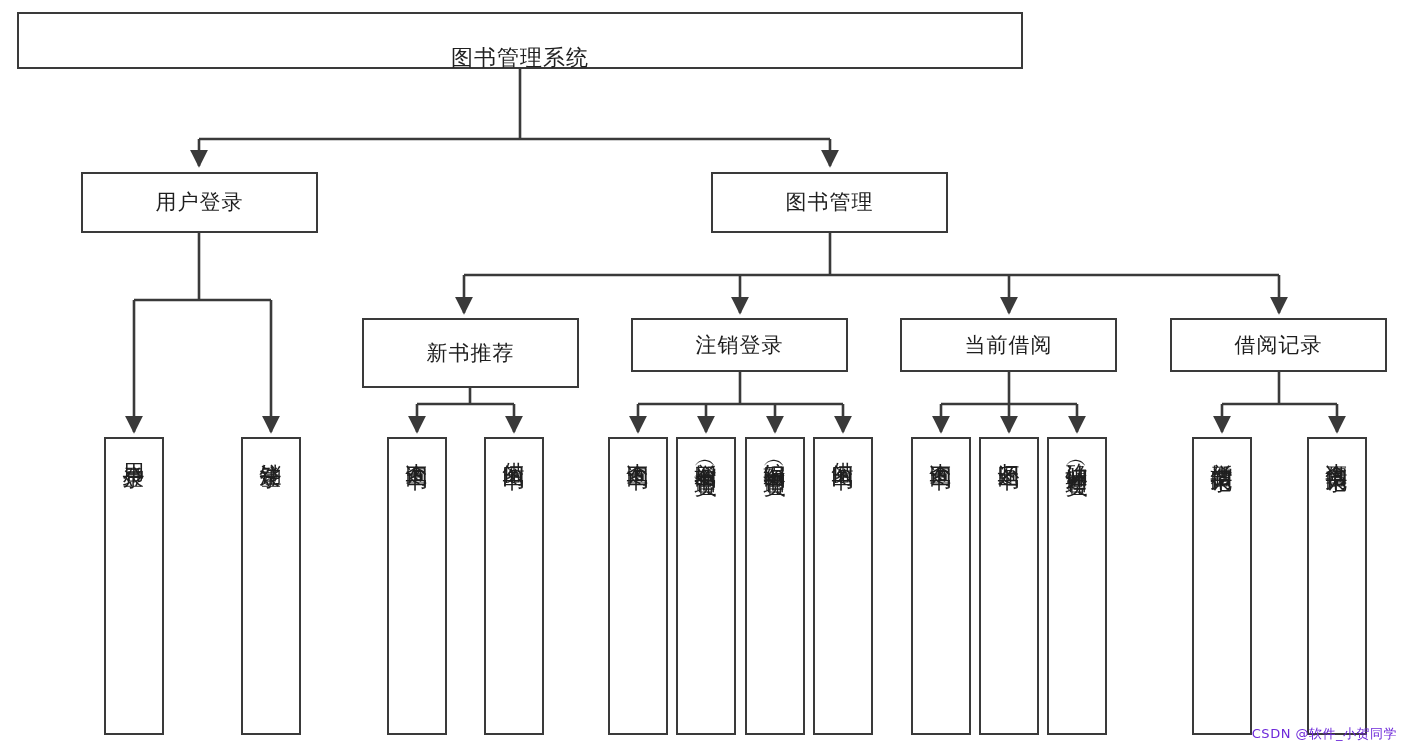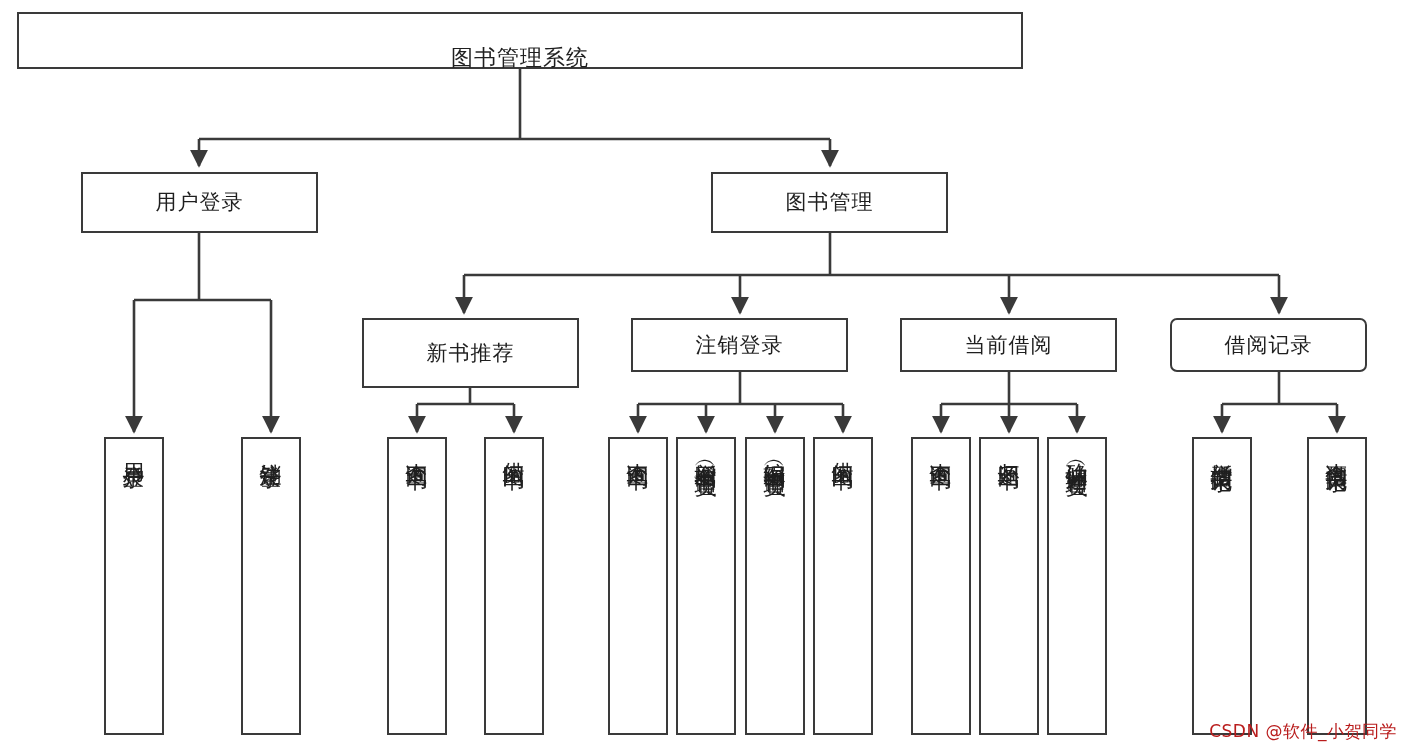--- a/index.html
+++ b/index.html
@@ -60,22 +60,22 @@
     line-height: 1.05;
     letter-spacing: 2px;
     white-space: nowrap;
     display: block;
   }
   
   #watermark {
     position: absolute;
     right: 8px;
     bottom: 4px;
-    font-size: 17px;
-    color: #b91c1c;
+    font-size: 13px;
+    color: #6d28d9;
     letter-spacing: 0.5px;
     white-space: nowrap;
     pointer-events: none;
   }
 </style>
 </head>
 <body>
 
 <div id="canvas">
 
@@ -148,21 +148,21 @@
   </div>
 
   <div class="node h" style="left:631px; top:318px; width:217px; height:54px;">
     <span class="label">注销登录</span>
   </div>
 
   <div class="node h" style="left:900px; top:318px; width:217px; height:54px;justify-content:center;">
     <span class="label">当前借阅</span>
   </div>
 
-  <div class="node h" style="left:1170px; top:318px; width:197px; height:54px;border-radius:7px;">
+  <div class="node h" style="left:1170px; top:318px; width:217px; height:54px;">
     <span class="label">借阅记录</span>
   </div>
 
   <div class="node leaf" style="left:104px; top:437px; width:60px; height:298px;">
     <span class="label">用户登录</span>
   </div>
 
   <div class="node leaf" style="left:241px; top:437px; width:60px; height:298px;">
     <span class="label">注销登录</span>
   </div>

